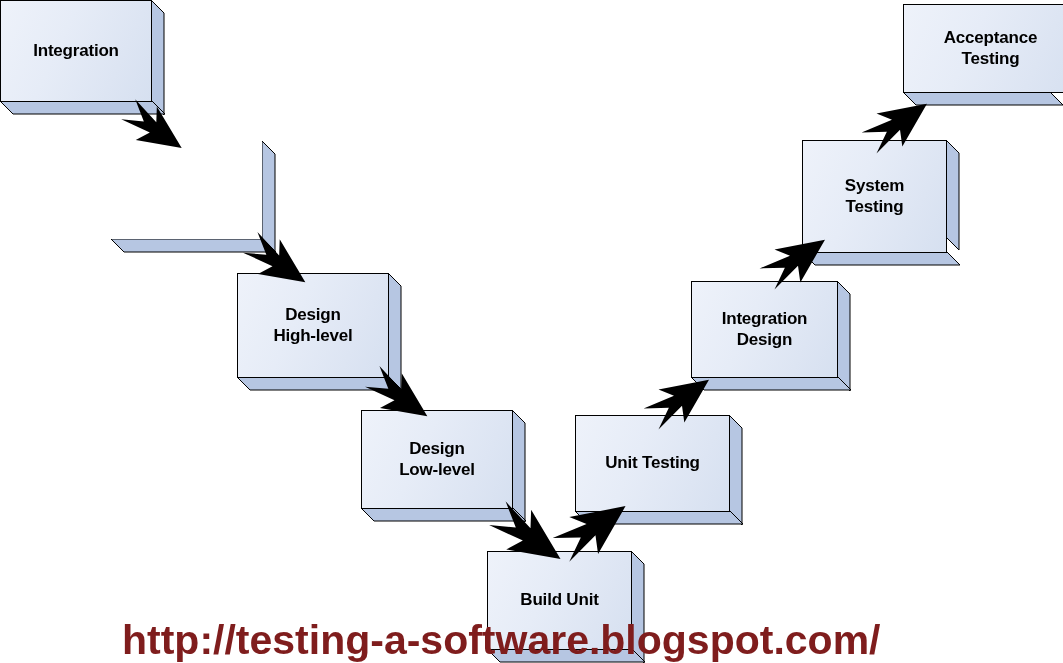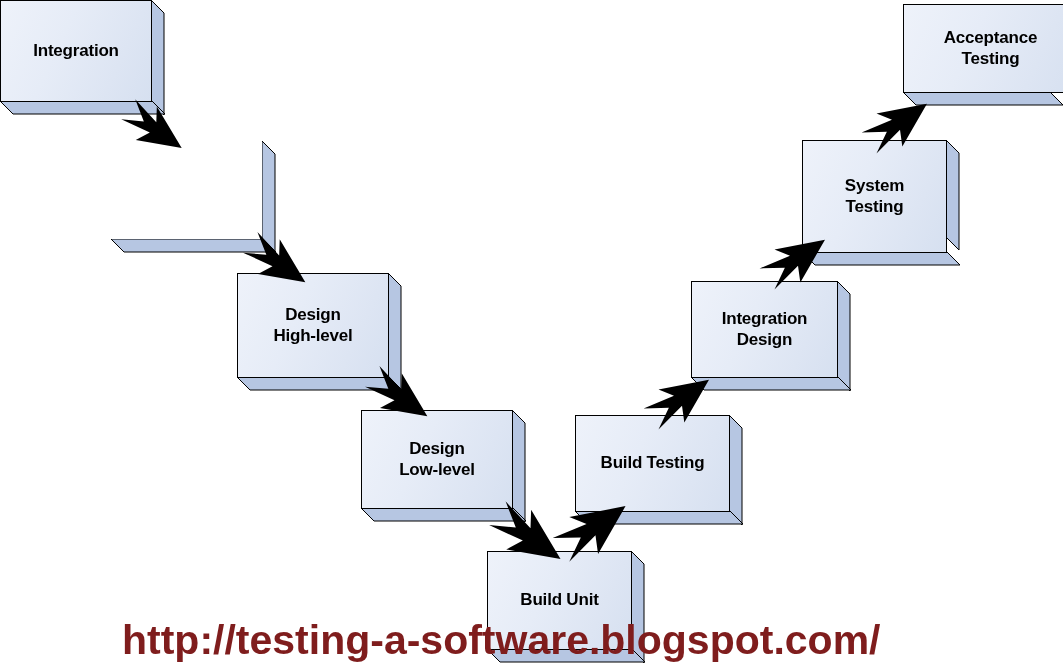--- a/index.html
+++ b/index.html
@@ -209,21 +209,21 @@
           <svg width="14" height="110">
             <polygon points="0,0 13,13 13,110 0,97" fill="#b6c6e2" stroke="#000000" stroke-width="1"></polygon>
           </svg>
         </div>
         <div class="bottom" style="bottom: 0px; left: 0px;">
           <svg width="168" height="14">
             <polygon points="0,0 155,0 168,13 13,13" fill="#b6c6e2" stroke="#000000" stroke-width="1"></polygon>
           </svg>
         </div>
         <div class="face">
-          <div class="label">Build Testing</div>
+          <div class="label">Unit Testing</div>
         </div>
       </div>
       <div class="vbox" style="left: 691px; top: 281px; width: 160px; height: 110px;">
         <div class="side">
           <svg width="14" height="110">
             <polygon points="0,0 13,13 13,110 0,97" fill="#b6c6e2" stroke="#000000" stroke-width="1"></polygon>
           </svg>
         </div>
         <div class="bottom" style="bottom: 0px; left: 0px;">
           <svg width="160" height="14">

